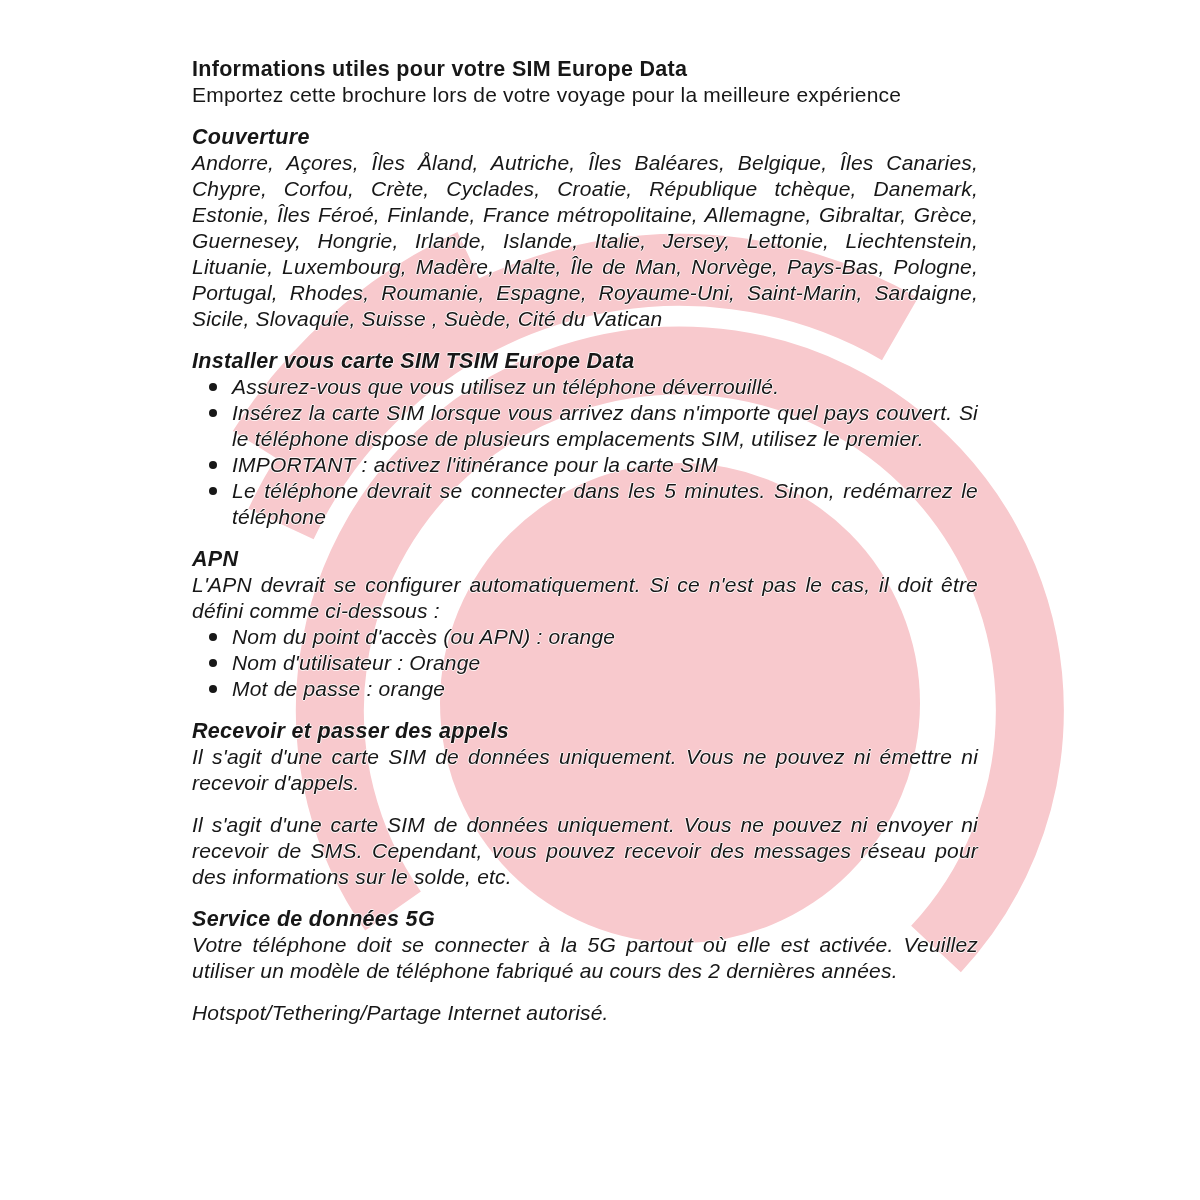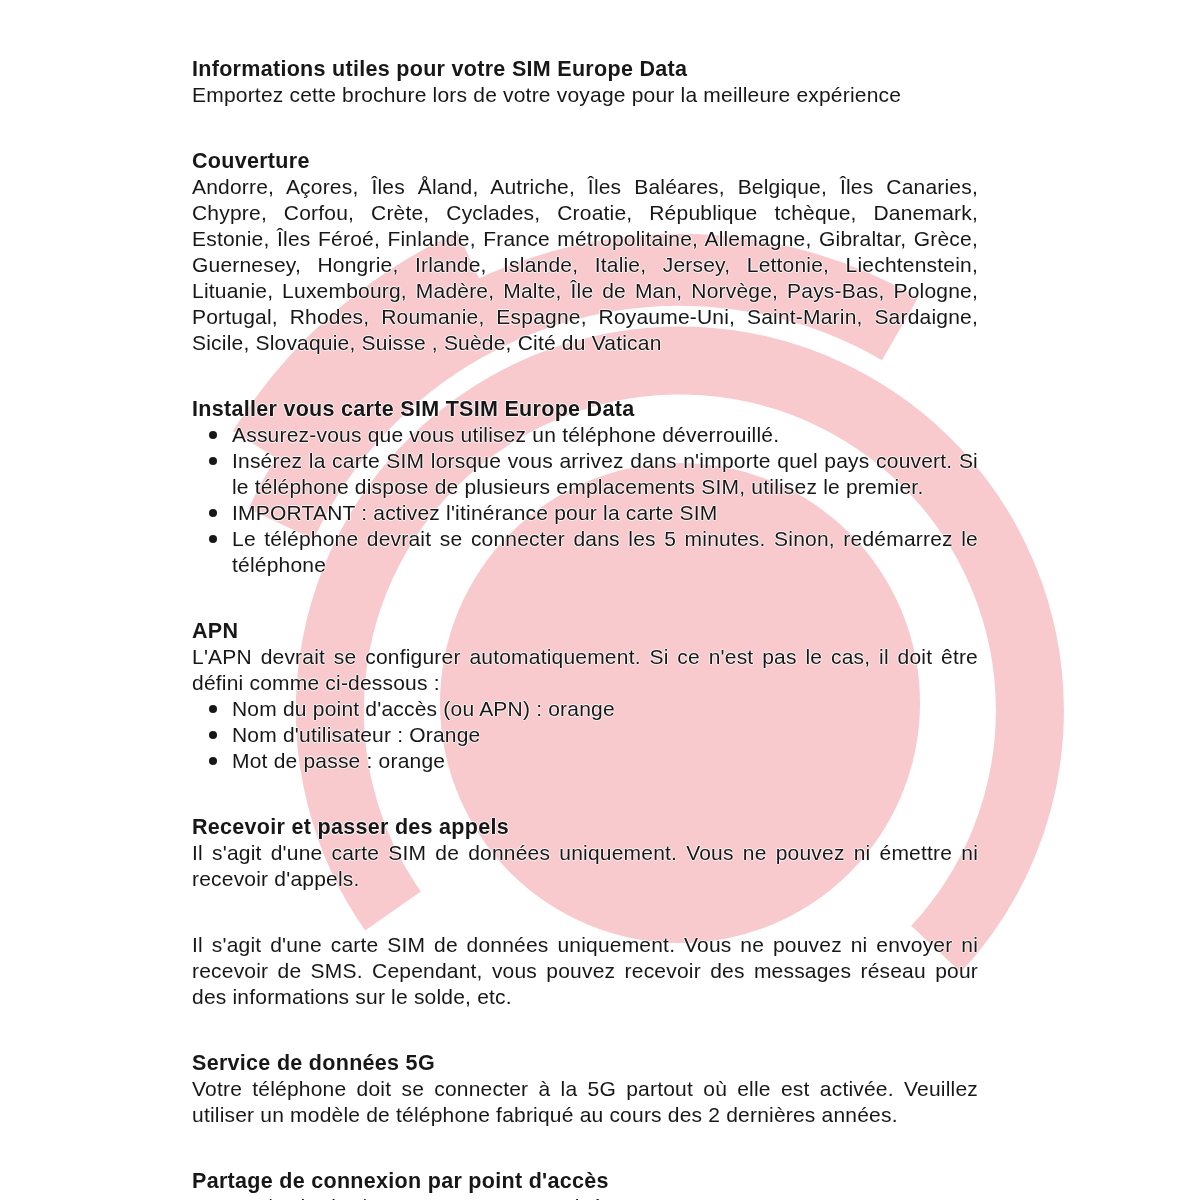--- a/index.html
+++ b/index.html
@@ -28,21 +28,21 @@
   }
   h1,h2{
     font-size:21.5px;
     line-height:26px;
     margin:0;
     font-weight:700;
     letter-spacing:.3px;
   }
   p{margin:0;}
   .just{text-align:justify;}
-  section{margin-top:40px;}
+  section{margin-top:16px;font-style:italic;}
   ul{
     margin:0;
     padding:0 0 0 40px;
     list-style:none;
   }
   li{
     position:relative;
     text-align:justify;
   }
   li::before{
@@ -102,17 +102,16 @@
   <section>
     <p class="just">Il s'agit d'une carte SIM de données uniquement. Vous ne pouvez ni envoyer ni recevoir de SMS. Cependant, vous pouvez recevoir des messages réseau pour des informations sur le solde, etc.</p>
   </section>
 
   <section>
     <h2>Service de données 5G</h2>
     <p class="just">Votre téléphone doit se connecter à la 5G partout où elle est activée. Veuillez utiliser un modèle de téléphone fabriqué au cours des 2 dernières années.</p>
   </section>
 
   <section>
-    <h2>Partage de connexion par point d'accès</h2>
     <p>Hotspot/Tethering/Partage Internet autorisé.</p>
   </section>
 
 </div>
 
 </body></html>

